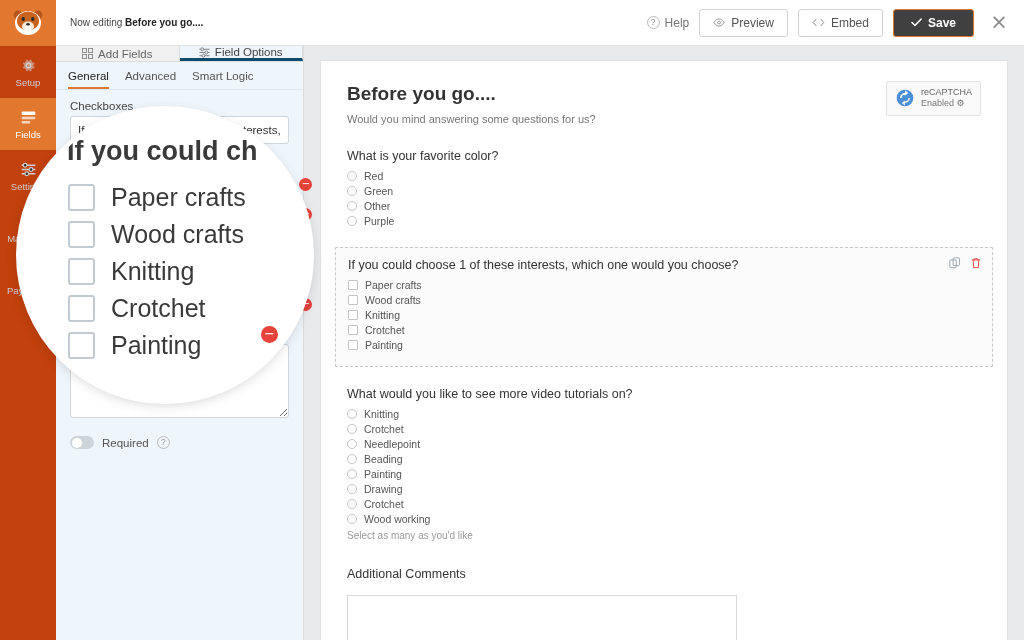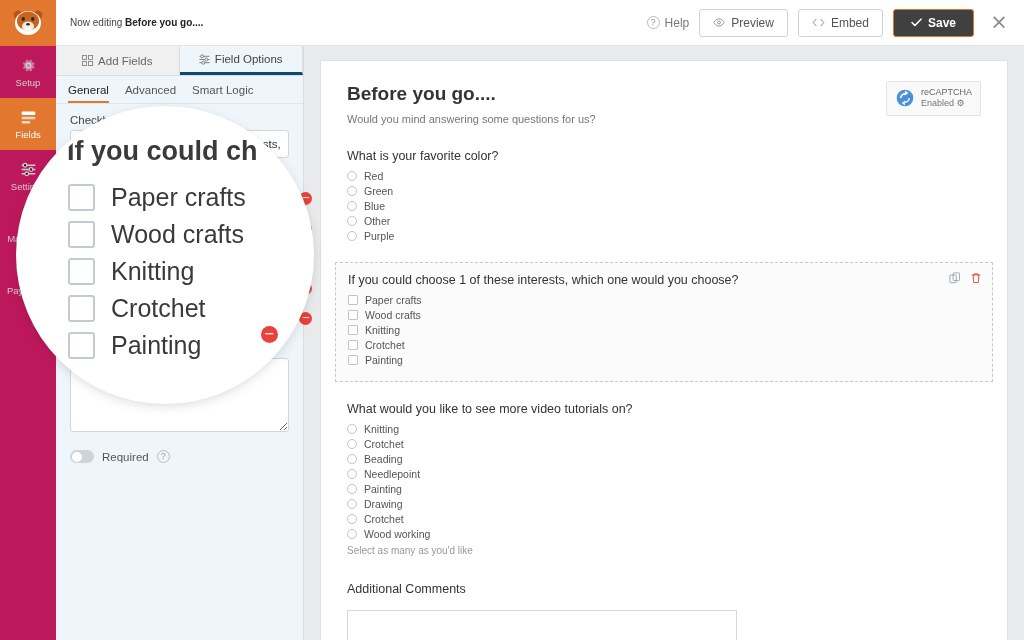--- a/index.html
+++ b/index.html
@@ -81,21 +81,21 @@
     width: 22px; height: 22px;
     color: #8b8b8b; font-size: 21px; line-height: 20px;
     text-align: center; cursor: pointer;
     font-family: "DejaVu Sans", sans-serif;
   }
 
   
   .rail {
     position: absolute; left: 0; top: 46px;
     width: 56px; height: 594px;
-    background: #be185d;
+    background: #c2410c;
     z-index: 10;
   }
   .rail-item {
     width: 56px; height: 52px;
     display: flex; flex-direction: column;
     align-items: center; justify-content: center;
     gap: 3px;
     color: #cfcfcf;
     font-size: 9.5px;
     cursor: pointer;
@@ -105,21 +105,21 @@
 
   
   .editor {
     position: absolute; left: 56px; top: 46px;
     width: 248px; height: 594px;
     background: #eef5fb;
     border-right: 1px solid #dcdcdc;
     z-index: 5;
   }
   .editor-tabs {
-    display: flex; height: 30px;
+    display: flex; height: 16px;
     background: #3b82f6;
     border-bottom: 1px solid #ddd;
   }
   .editor-tab {
     flex: 1;
     display: flex; align-items: center; justify-content: center;
     gap: 5px;
     font-size: 11.5px; color: #666;
     background: #f0f0f0;
     border-right: 1px solid #ddd;
@@ -515,24 +515,20 @@
         <div class="opt-row">
             <span class="radio-dot"></span>
             <span class="opt-label">Red</span>
           </div>
         <div class="opt-row">
             <span class="radio-dot"></span>
             <span class="opt-label">Green</span>
           </div>
         <div class="opt-row">
             <span class="radio-dot"></span>
-            <span class="opt-label">Blue</span>
-          </div>
-        <div class="opt-row">
-            <span class="radio-dot"></span>
             <span class="opt-label">Other</span>
           </div>
         <div class="opt-row">
             <span class="radio-dot"></span>
             <span class="opt-label">Purple</span>
           </div>
       </div>
 
       <div class="q-block selected">
         <div class="field-actions">
@@ -572,25 +568,25 @@
         <div class="opt-row">
             <span class="radio-dot"></span>
             <span class="opt-label">Knitting</span>
           </div>
         <div class="opt-row">
             <span class="radio-dot"></span>
             <span class="opt-label">Crotchet</span>
           </div>
         <div class="opt-row">
             <span class="radio-dot"></span>
+            <span class="opt-label">Needlepoint</span>
+          </div>
+        <div class="opt-row">
+            <span class="radio-dot"></span>
             <span class="opt-label">Beading</span>
-          </div>
-        <div class="opt-row">
-            <span class="radio-dot"></span>
-            <span class="opt-label">Needlepoint</span>
           </div>
         <div class="opt-row">
             <span class="radio-dot"></span>
             <span class="opt-label">Painting</span>
           </div>
         <div class="opt-row">
             <span class="radio-dot"></span>
             <span class="opt-label">Drawing</span>
           </div>
         <div class="opt-row">

